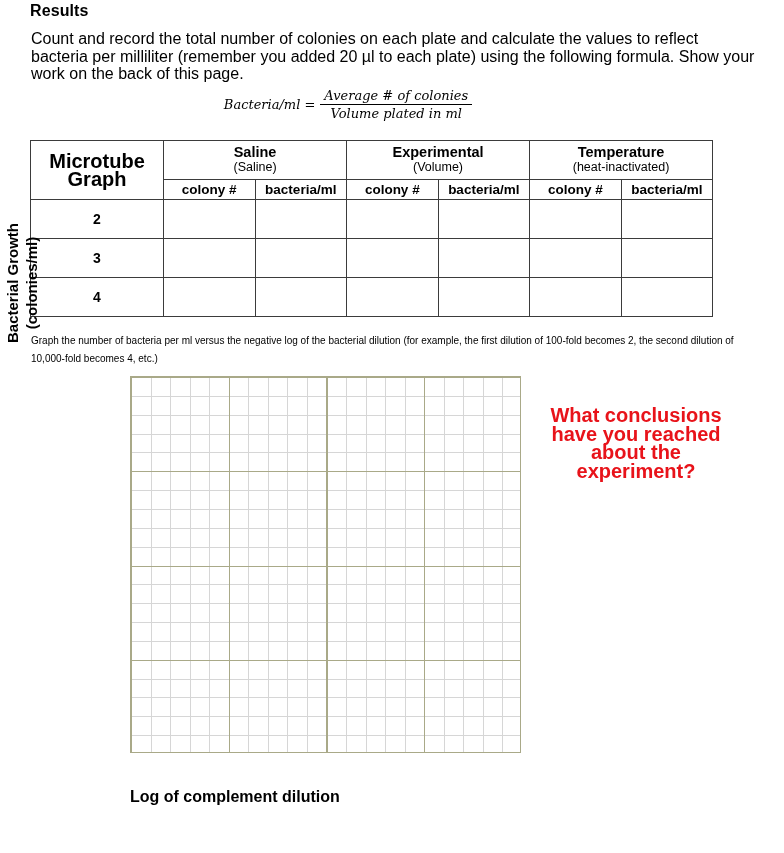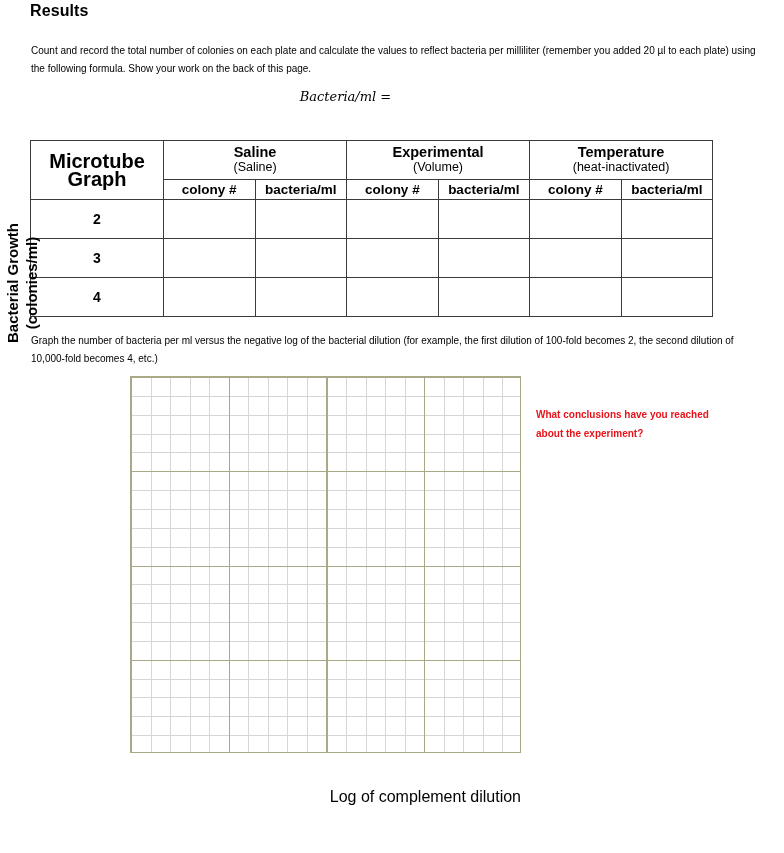--- a/index.html
+++ b/index.html
@@ -23,23 +23,23 @@
     top: 2px;
     font-size: 16px;
     font-weight: bold;
     letter-spacing: 0.1px;
   }
 
   
   .intro-text {
     position: absolute;
     left: 31px;
-    top: 42px;
+    top: 30px;
     width: 726px;
-    font-size: 10px;
+    font-size: 16px;
     line-height: 17.5px;
     text-align: left;
   }
 
   
   .formula {
     position: absolute;
     left: 0;
     top: 88px;
     width: 632px;
@@ -193,47 +193,48 @@
     line-height: 19px;
     white-space: nowrap;
   }
   .y-axis-label span { display: block; }
 
   .x-axis-label {
     position: absolute;
     left: 130px;
     top: 788px;
     width: 391px;
-    text-align: right;
+    text-align: left;
     font-size: 16px;
-    font-weight: normal;
+    font-weight: bold;
   }
 
   
   .conclusion-note {
     position: absolute;
     left: 536px;
     top: 406px;
     width: 200px;
     color: #e8131a;
-    font-size: 10px;
+    font-size: 20px;
     font-weight: bold;
     line-height: 18.5px;
+    text-align: center;
   }
 </style>
 </head>
 <body>
 
 <div class="page-title">Results</div>
 
 <div class="intro-text">Count and record the total number of colonies on each plate and calculate the values to reflect bacteria per milliliter (remember you added 20 µl to each plate) using the following formula. Show your work on the back of this page.</div>
 
 <div class="formula">
   <span class="formula-inner">
-    <span class="formula-lhs">Bacteria/ml =</span>
+    <span class="formula-lhs">Bacteria/ml =</span><span class="formula-frac"><span class="formula-num">Average # of colonies</span><span class="formula-den">Volume plated in ml</span></span>
   </span>
 </div>
 
 <table class="results-table">
   <colgroup>
     <col class="col-microtube">
     <col class="col-data">
       <col class="col-data">
     <col class="col-data">
       <col class="col-data">

